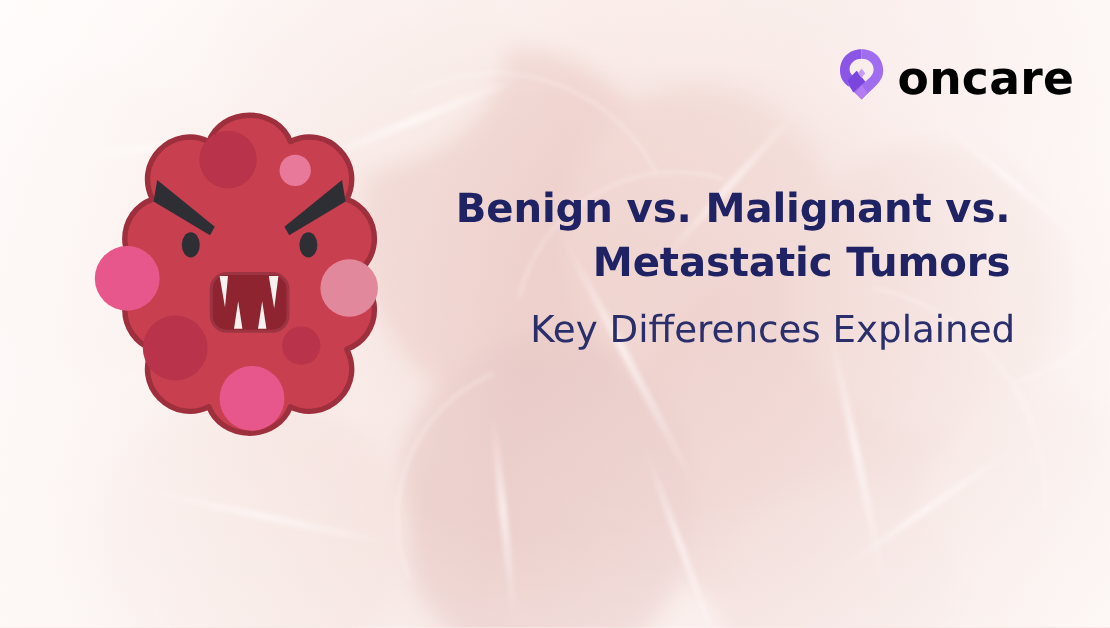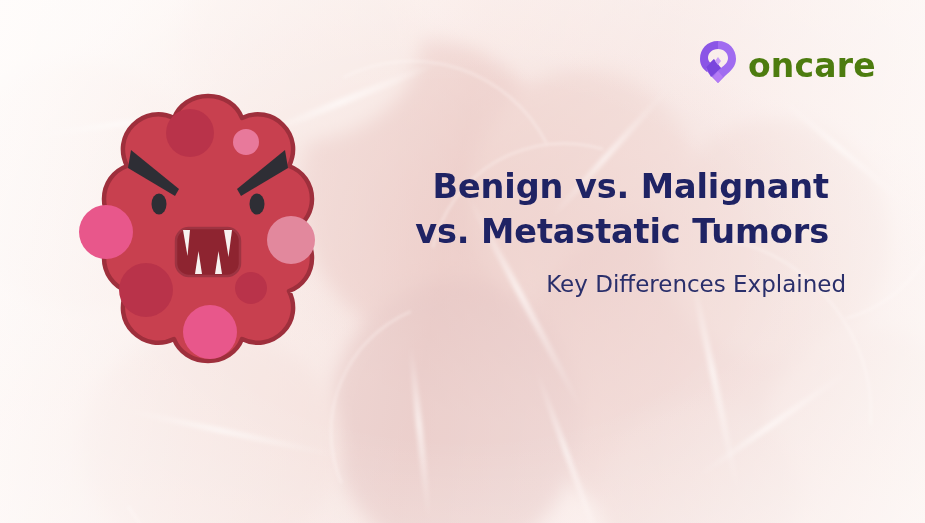--- a/index.html
+++ b/index.html
@@ -70,24 +70,24 @@
     top: 36px;
     width: 190px;
     height: 58px;
     display: flex;
     align-items: center;
     gap: 9px;
   }
   #ribbon-icon { width: 42px; height: 52px; flex: 0 0 auto; }
   .logo-text { display: flex; flex-direction: column; justify-content: center; }
   #logo-wordmark {
-    font-size: 33px;
+    font-size: 38px;
     font-weight: 700;
     letter-spacing: .2px;
-    color: #4d7c0f;
+    color: #000000;
     line-height: 1;
     font-family: "DejaVu Sans", sans-serif;
   }
   #logo-tagline {
     margin-top: 6px;
     font-size: 9.3px;
     font-weight: 700;
     letter-spacing: 2.35px;
     color: #1e2464;
     line-height: 1;
@@ -96,31 +96,31 @@
 
   
   #headline-block {
     position: absolute;
     left: 366px;
     top: 148px;
     width: 480px;
     text-align: right;
   }
   #headline {
-    margin: 17px;
+    margin: 4px;
     font-size: 33.5px;
     font-weight: 700;
     line-height: 1.33;
     letter-spacing: -0.1px;
     color: #1f2364;
     font-family: "DejaVu Sans", sans-serif;
   }
   #subheadline {
     margin: 16px 0 0 0;
-    font-size: 23px;
+    font-size: 31px;
     font-weight: 400;
     line-height: 1.2;
     color: #2a2f6b;
     font-family: "DejaVu Sans", sans-serif;
   }
 
   
   #mascot {
     position: absolute;
     left: 48px;

